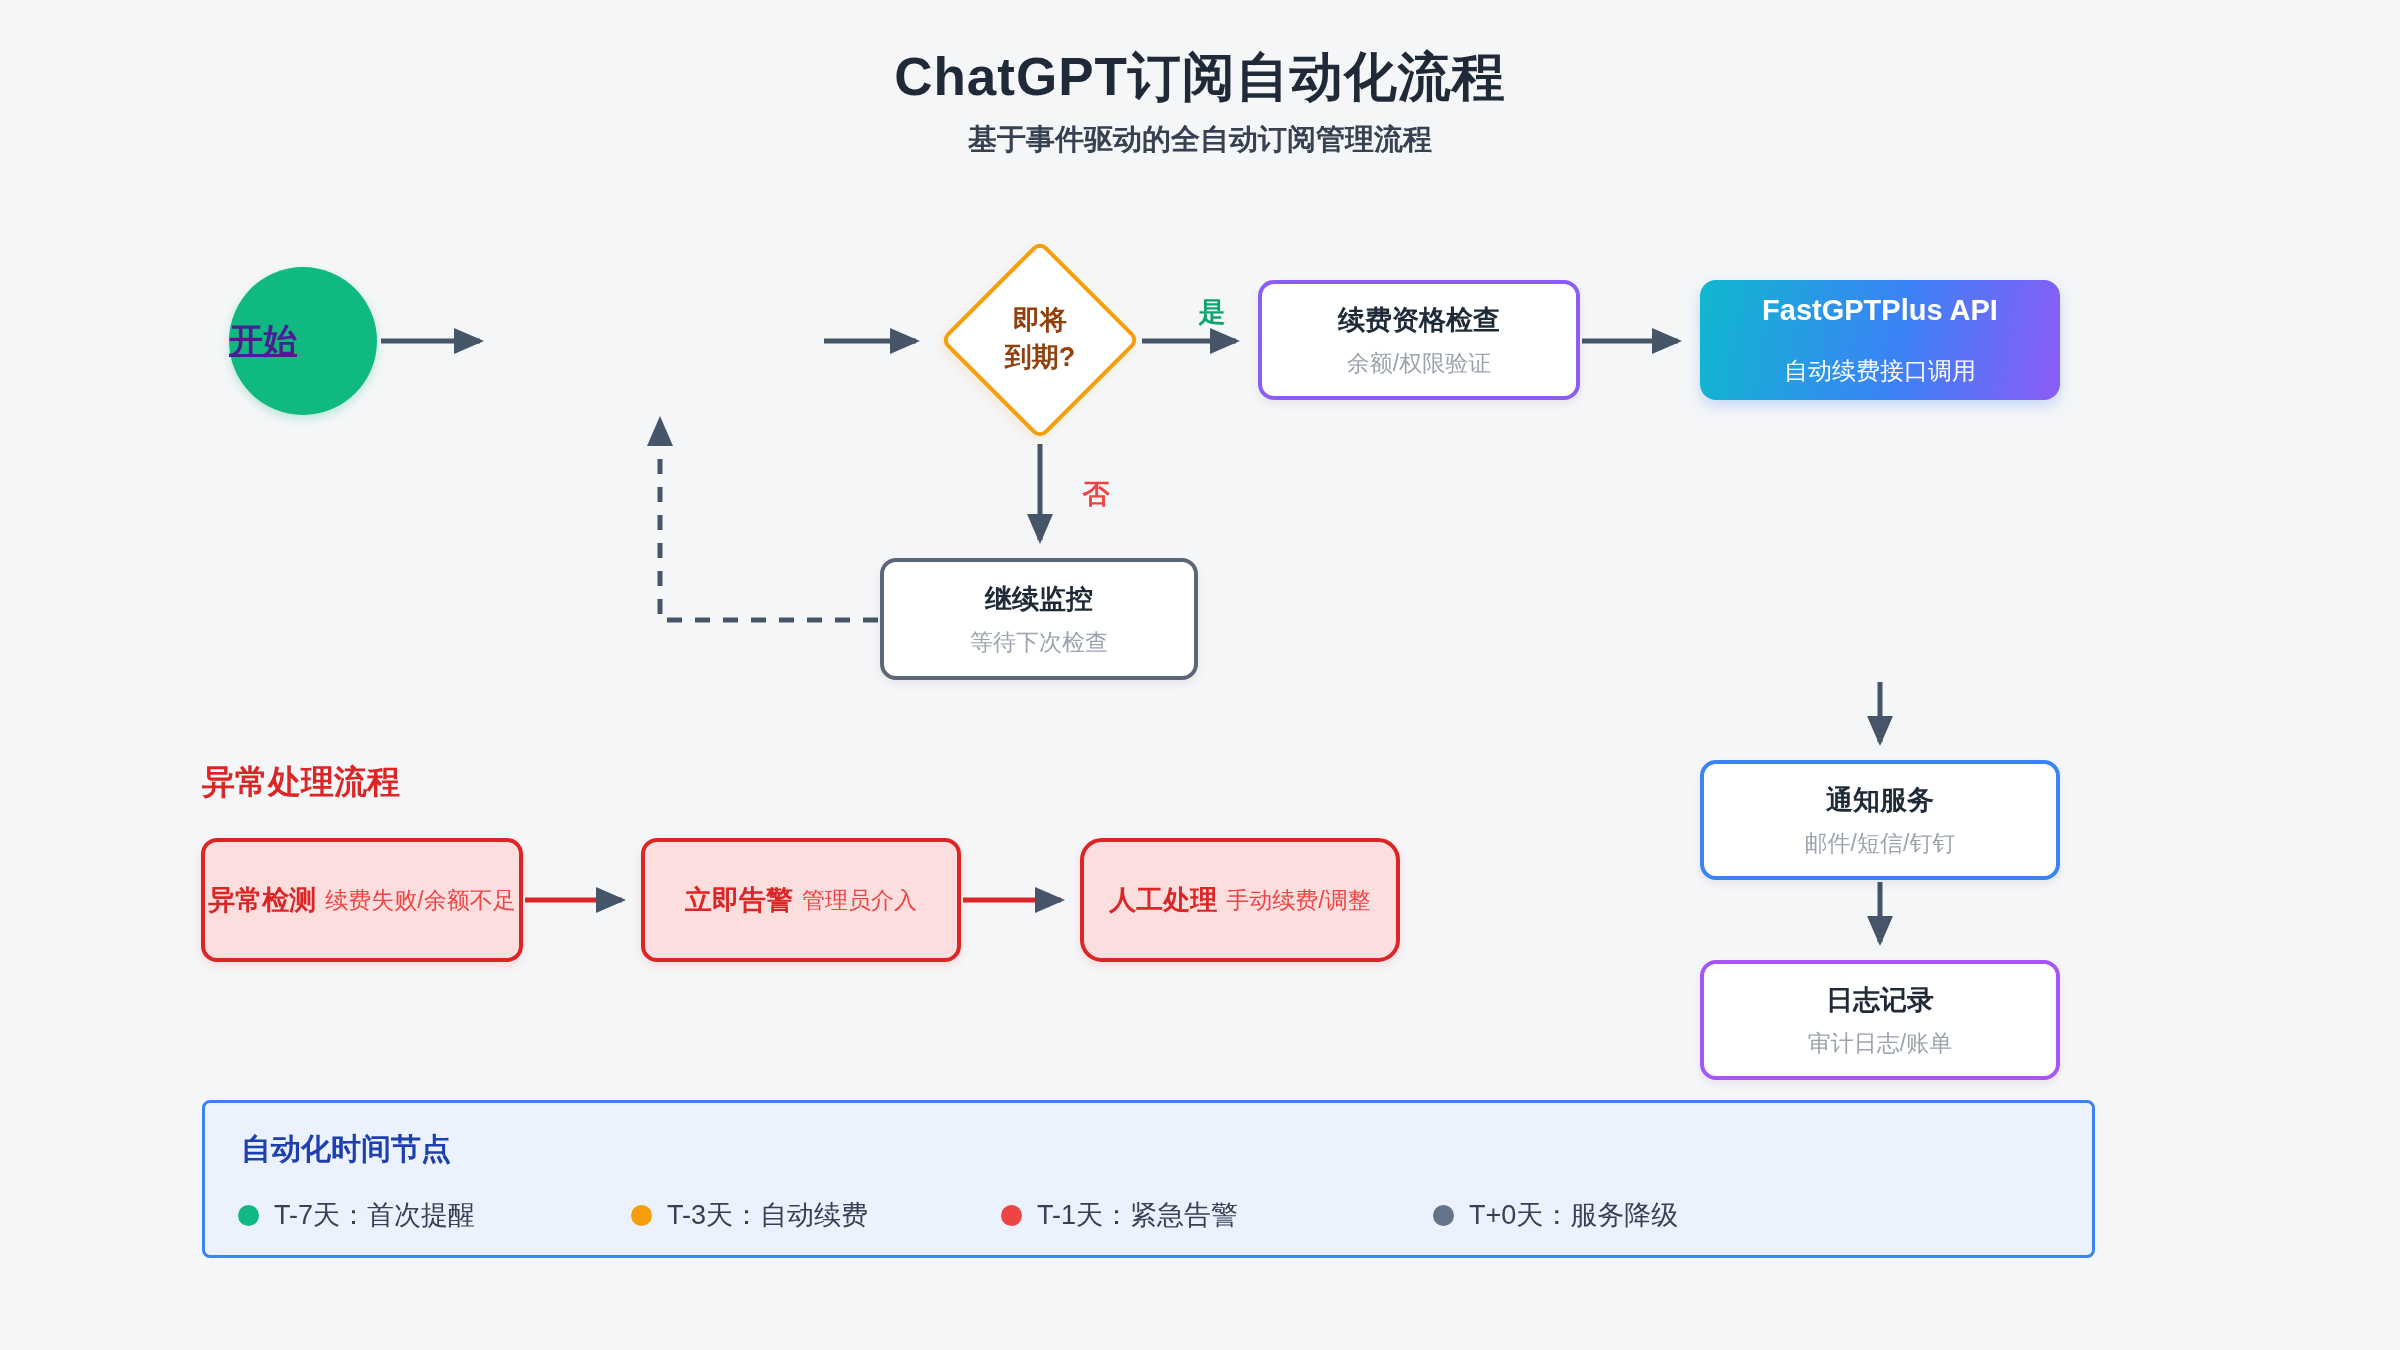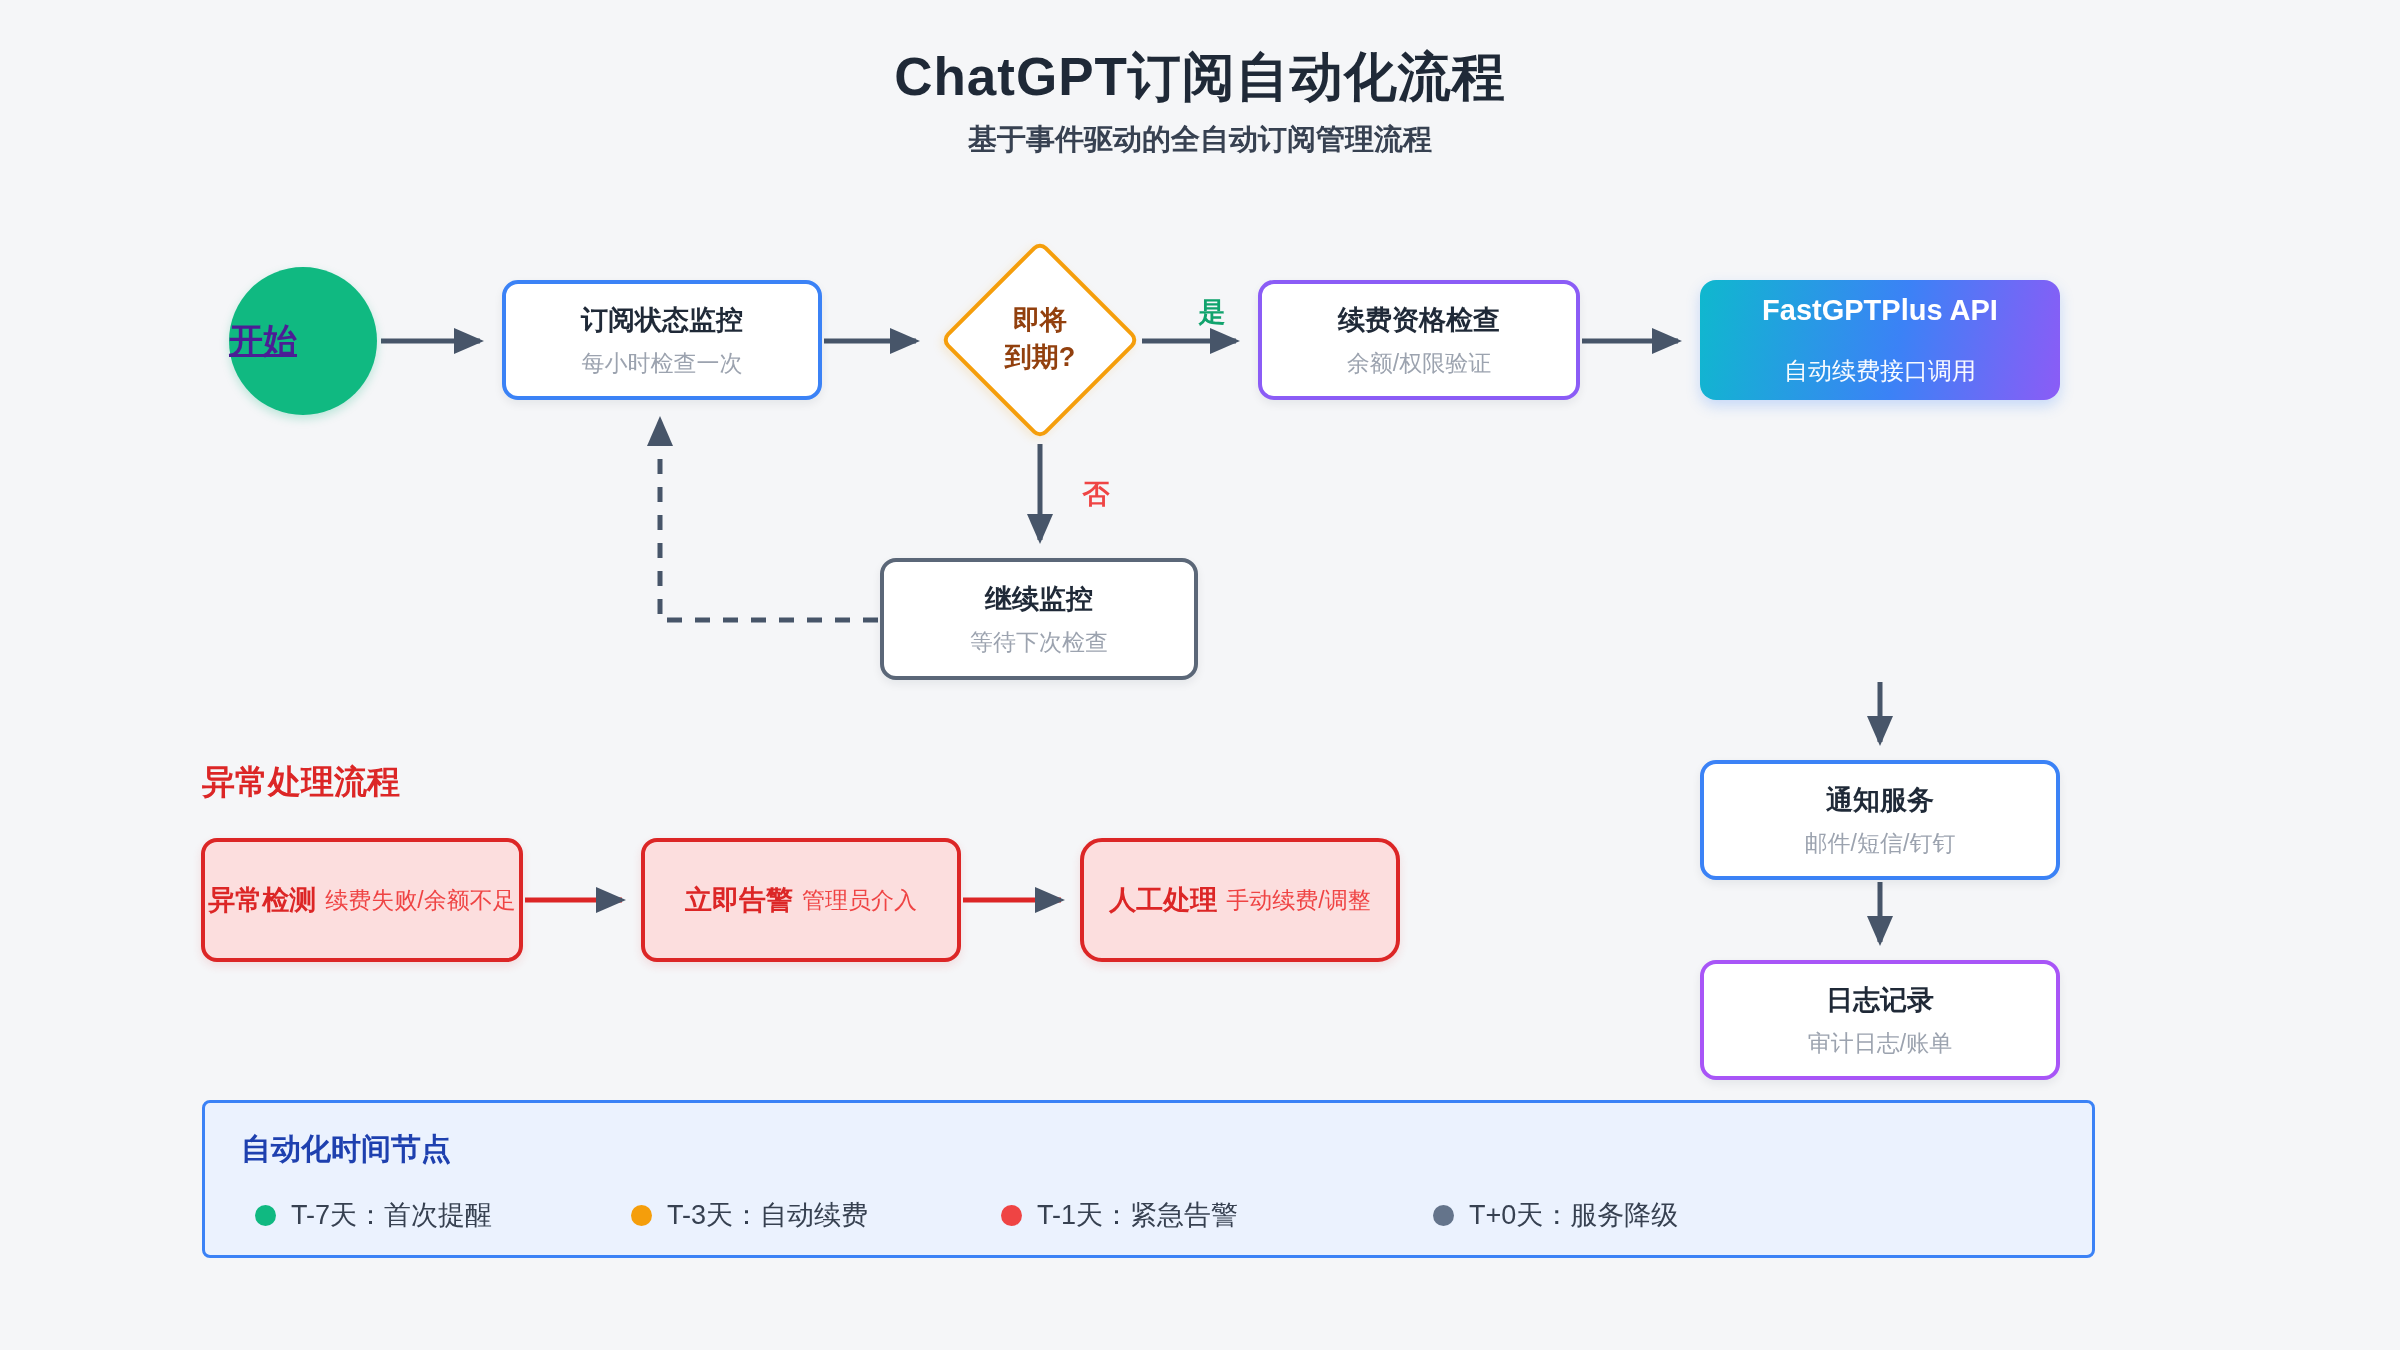--- a/index.html
+++ b/index.html
@@ -102,21 +102,21 @@
   }
   .legend-title {
     position: absolute; left: 36px; top: 26px;
     font-size: 30px; font-weight: 700; color: #1E40AF;
   }
   .legend-item {
     position: absolute; top: 94px; display: flex; align-items: center; gap: 15px;
   }
   .legend-dot { width: 21px; height: 21px; border-radius: 50%; flex: 0 0 auto; }
   .legend-label { font-size: 27px; font-weight: 500; color: #374151; white-space: nowrap; }
-  .li-0 { left: 50px; }
+  .li-0 { left: 33px; }
   .li-1 { left: 426px; }
   .li-2 { left: 796px; }
   .li-3 { left: 1228px; }
 
   
   .arrows { position: absolute; left: 0; top: 0; width: 2400px; height: 1350px; pointer-events: none; }
 </style>
 </head>
 <body>
 
@@ -150,24 +150,20 @@
 
     <path d="M525,900 L622,900" stroke="#DC2626" stroke-width="5" fill="none" marker-end="url(#ah)"></path>
 
     <path d="M963,900 L1061,900" stroke="#DC2626" stroke-width="5" fill="none" marker-end="url(#ah)"></path>
   </svg>
 
   <div class="start-circle">
     <span>开始</span>
   </div>
 
-  <div class="node node-monitor">
-    <div class="t">订阅状态监控</div>
-    <div class="s">每小时检查一次</div>
-  </div>
 
   <div class="diamond-shape"></div>
   <div class="diamond-text">
     <div>即将</div>
     <div>到期?</div>
   </div>
 
   <div class="edge-label edge-label-yes">是</div>
   <div class="edge-label edge-label-no">否</div>
 

